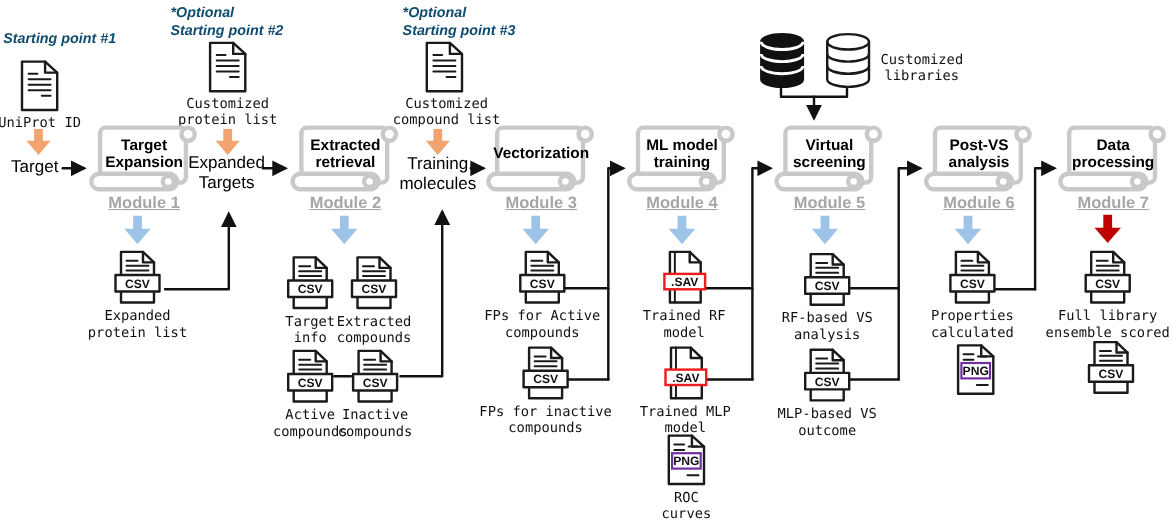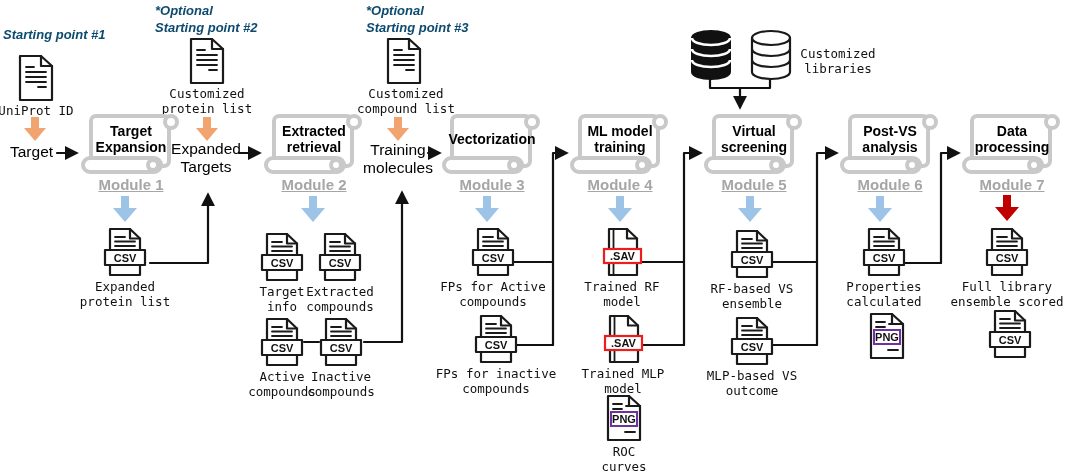--- a/index.html
+++ b/index.html
@@ -337,21 +337,21 @@
 
   <div class="abs file" style="left:687px;top:229px">
     <svg width="46" height="50" viewBox="0 0 46 50">
       <path class="ink" d="M8 2 H28 L38 11.5 V48 H8 Z" fill="#fff"></path>
         <path class="ink" d="M28 2 V11.5 H38" fill="none"></path>
       <path class="ink thin" d="M13 10 H23 M13 14.5 H33 M13 19 H33" fill="none"></path>
       <rect class="ink" x="3" y="23" width="40" height="15" fill="#fff"></rect>
       <text class="badge" x="23" y="34.5">CSV</text>
     </svg>
     <div class="flabel mono pre center">RF-based VS
-ensemble</div>
+analysis</div>
   </div>
   <div class="abs file" style="left:687px;top:316px">
     <svg width="46" height="50" viewBox="0 0 46 50">
       <path class="ink" d="M8 2 H28 L38 11.5 V48 H8 Z" fill="#fff"></path>
         <path class="ink" d="M28 2 V11.5 H38" fill="none"></path>
       <path class="ink thin" d="M13 10 H23 M13 14.5 H33 M13 19 H33" fill="none"></path>
       <rect class="ink" x="3" y="23" width="40" height="15" fill="#fff"></rect>
       <text class="badge" x="23" y="34.5">CSV</text>
     </svg>
     <div class="flabel mono pre center">MLP-based VS

